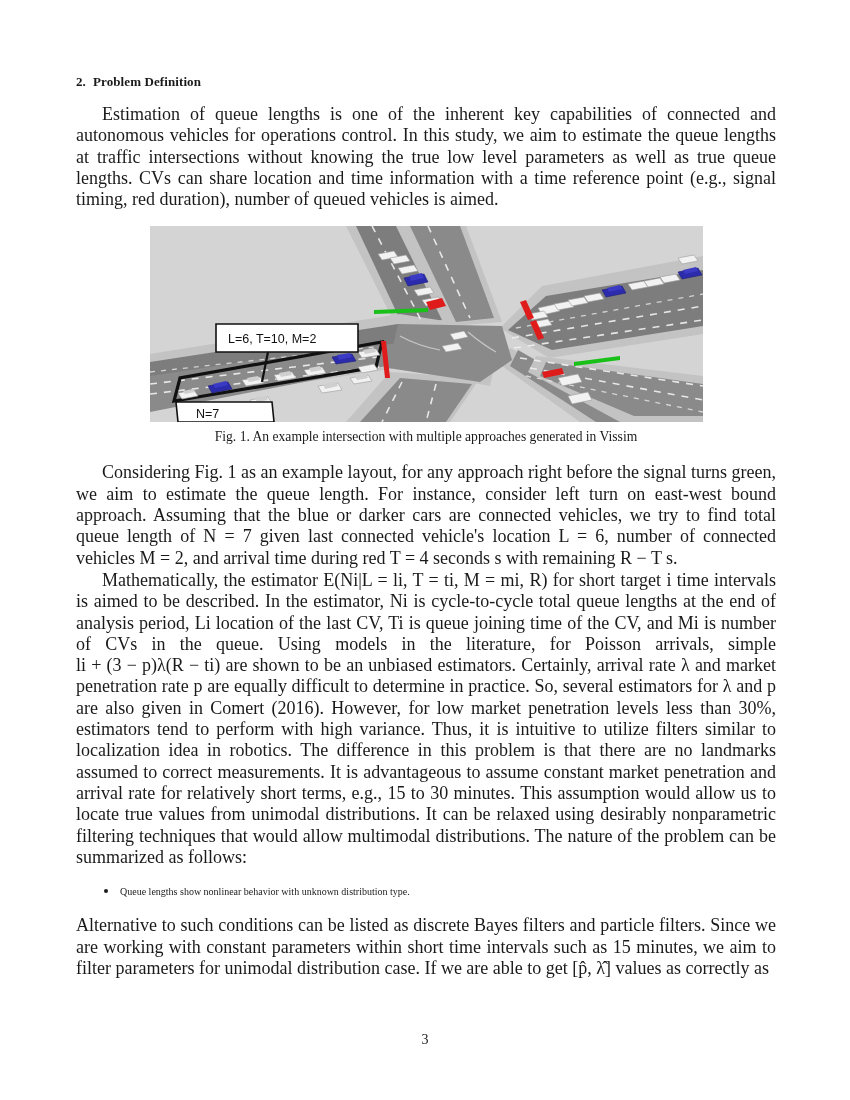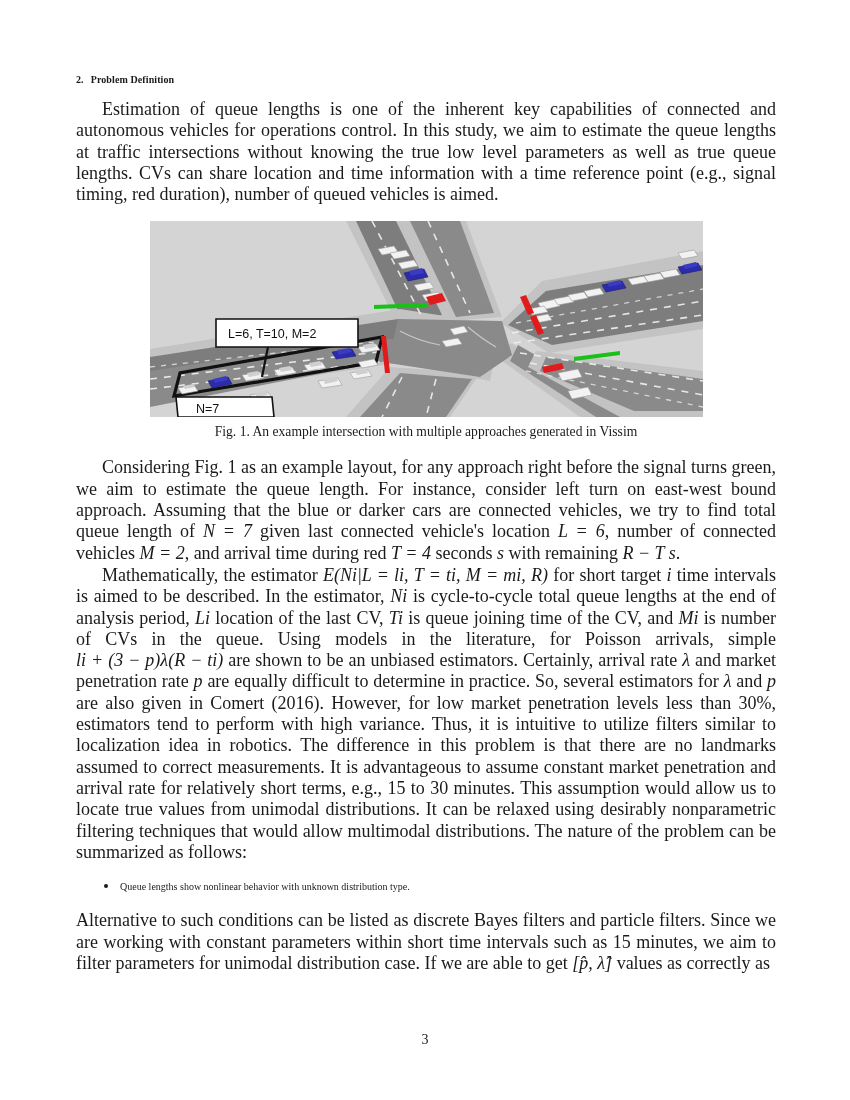--- a/index.html
+++ b/index.html
@@ -21,39 +21,38 @@
     width: 850px;
     height: 1100px;
   }
   .content {
     position: absolute;
     left: 76px;
     top: 74px;
     width: 700px;
   }
   h2.section-heading {
-    font-size: 10px;
+    font-size: 13px;
     font-weight: bold;
     margin: 0 0 14px 0;
     letter-spacing: 0.1px;
   }
   .sec-num { margin-right: 7px; }
   p.para {
     font-size: 18px;
     line-height: 21.3px;
     margin: 0 0 1px 0;
     text-align: justify;
     text-justify: inter-word;
     -webkit-hyphens: none;
     hyphens: none;
   }
   p.indent { text-indent: 26px; }
   .mathvar {
     font-family: "Liberation Serif", "DejaVu Serif", serif;
-    font-style: italic;
   }
   .nb { white-space: nowrap; }
 
   
   .figure-block {
     margin: 16px 0 0 0;
     width: 700px;
   }
   .figure-frame {
     width: 553px;

